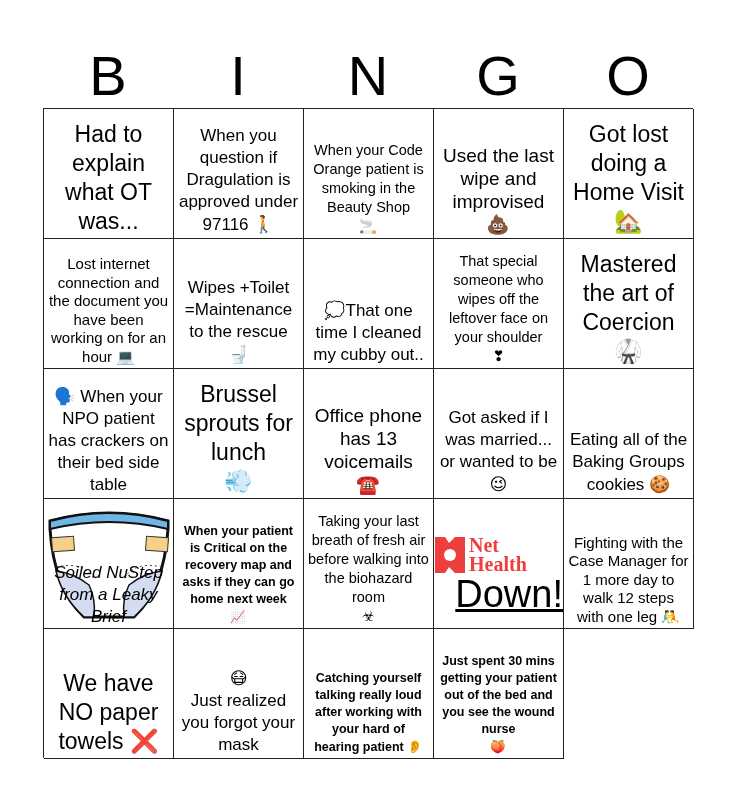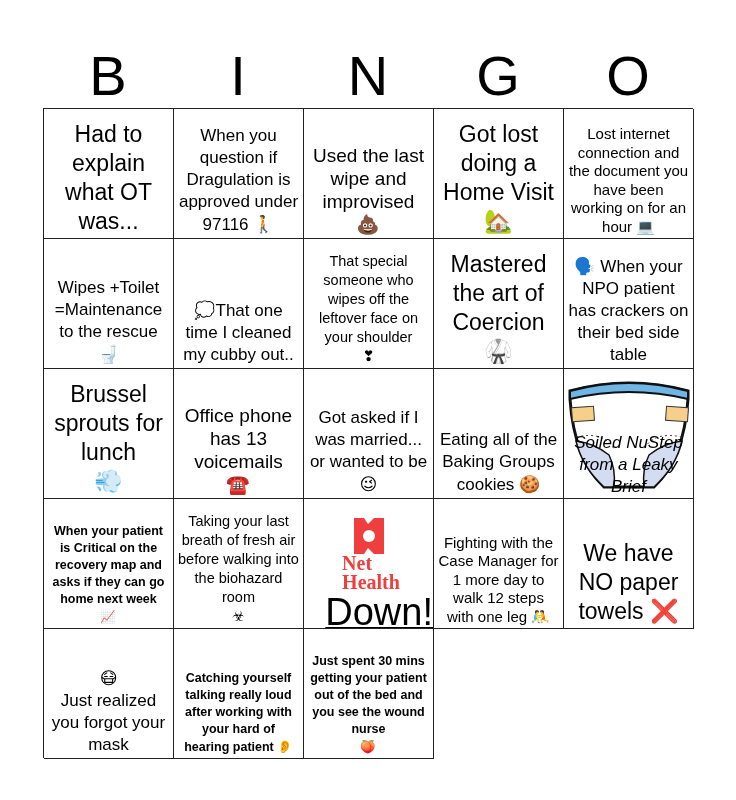--- a/index.html
+++ b/index.html
@@ -20,21 +20,21 @@
   .fs-l  { font-size: 19px; line-height: 23px; }
   .fs-m  { font-size: 17px; line-height: 22px; }
   .fs-s  { font-size: 14.5px; line-height: 19px; }
   .fs-xs { font-size: 15px; line-height: 18.5px; }
   .fs-xxs{ font-size: 12.5px; line-height: 17px; font-weight: bold; }
   .emo { font-family: "DejaVu Sans", sans-serif; }
   .diaper-cell { padding: 0; }
   .diaper-cell svg { position: absolute; left: 0; top: 0; }
   .diaper-cell .txt { position: relative; font-size: 17px; line-height: 22px; margin-top: -14px; font-style: italic; }
   .nh-cell { flex-direction: column; padding: 0; }
-  .nh-logo { display: flex; align-items: center; width: 128px; margin-top: 23px; flex-direction: column; }
+  .nh-logo { display: flex; align-items: center; width: 128px; margin-top: 23px; }
   .nh-word { color: #ef3e3e; font-family: "Liberation Serif", serif; font-weight: bold;
              font-size: 20px; line-height: 19px; text-align: left; margin-left: 4px; }
   .nh-down { font-size: 38px; line-height: 40px; margin-top: 0; text-decoration: underline; }
 </style>
 </head>
 <body>
 
 <div class="header">
   <span>B</span>
   <span>I</span>
@@ -43,20 +43,23 @@
   <span>O</span>
 </div>
 
 <div class="grid">
 
   <div class="cell fs-xl">
     <span class="txt"><span>Had to explain what OT was...</span></span>
   </div>
   <div class="cell fs-m">
     <span class="txt"><span>When you question if Dragulation is approved under 97116</span> <span class="emo">🚶</span></span>
+  </div>
+  <div class="cell fs-s">
+    <span class="txt"><span>When your Code Orange patient is smoking in the Beauty Shop</span><br><span class="emo">🚬</span></span>
   </div>
   <div class="cell fs-l">
     <span class="txt"><span>Used the last wipe and improvised</span><br><span class="emo">💩</span></span>
   </div>
   <div class="cell fs-xl">
     <span class="txt"><span>Got lost doing a Home Visit</span> <span class="emo">🏡</span></span>
   </div>
 
   <div class="cell fs-xs">
     <span class="txt"><span>Lost internet connection and the document you have been working on for an hour</span> <span class="emo">💻</span></span>

